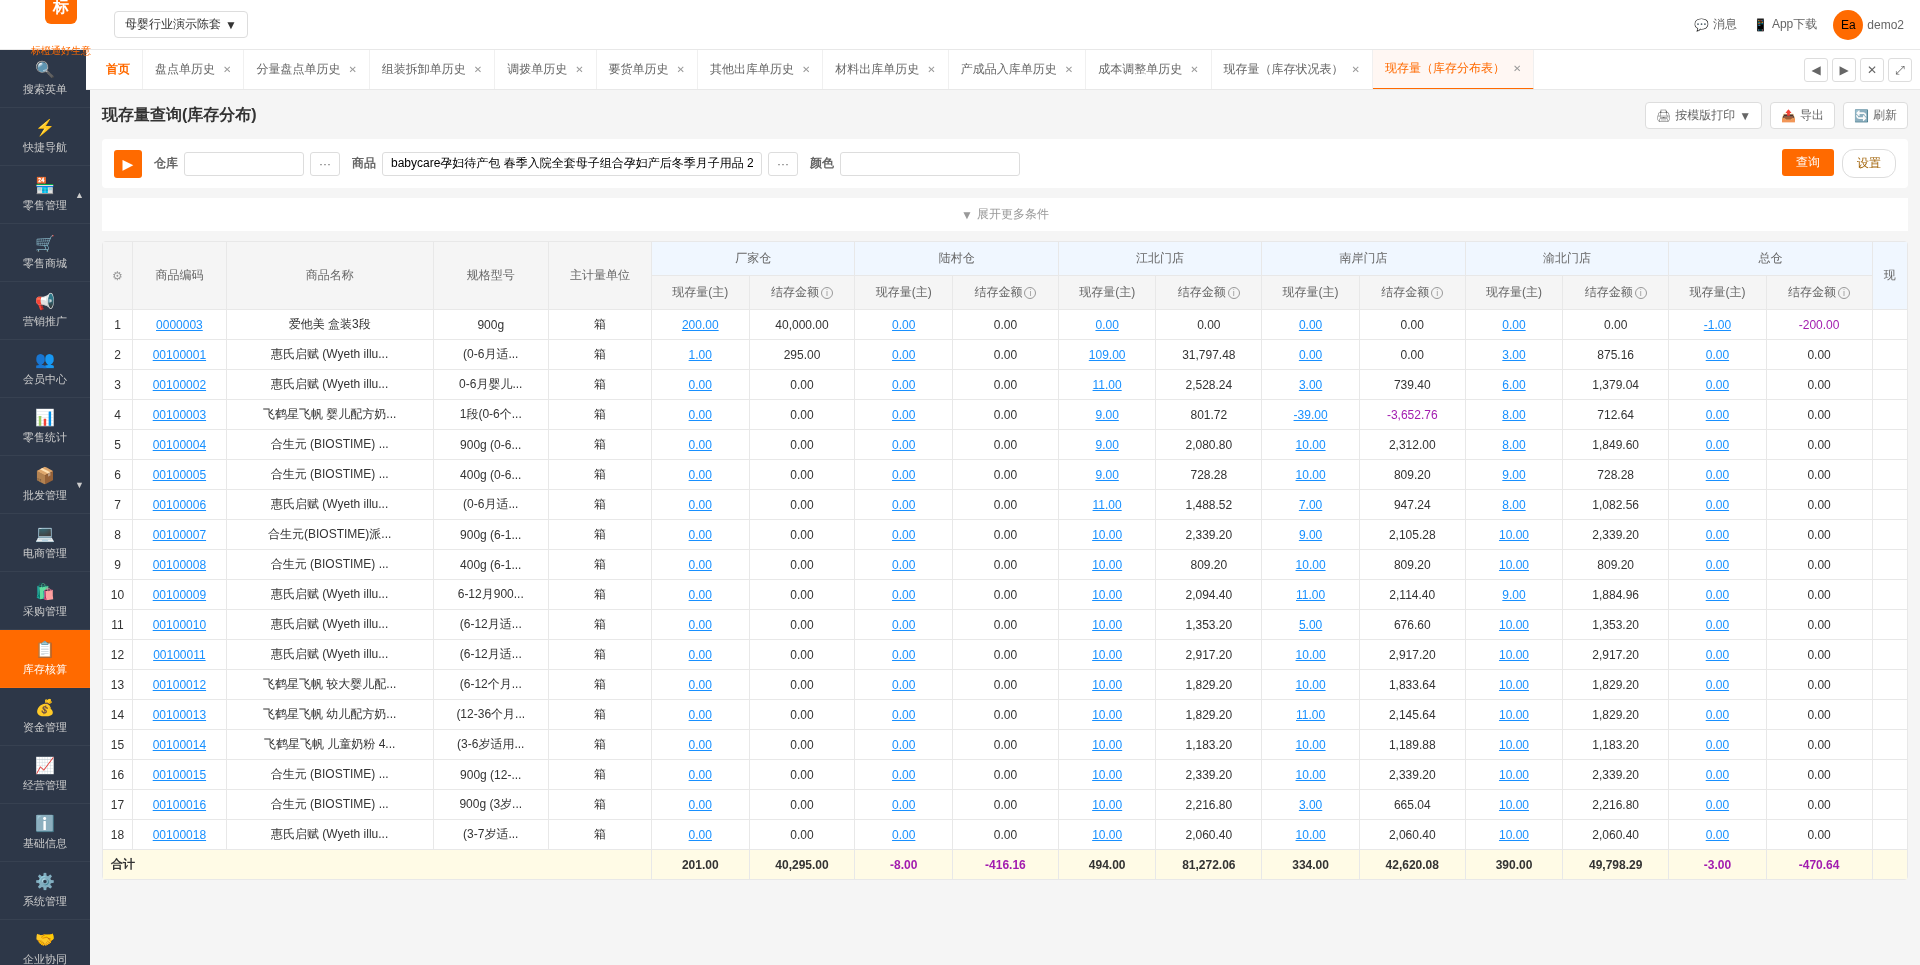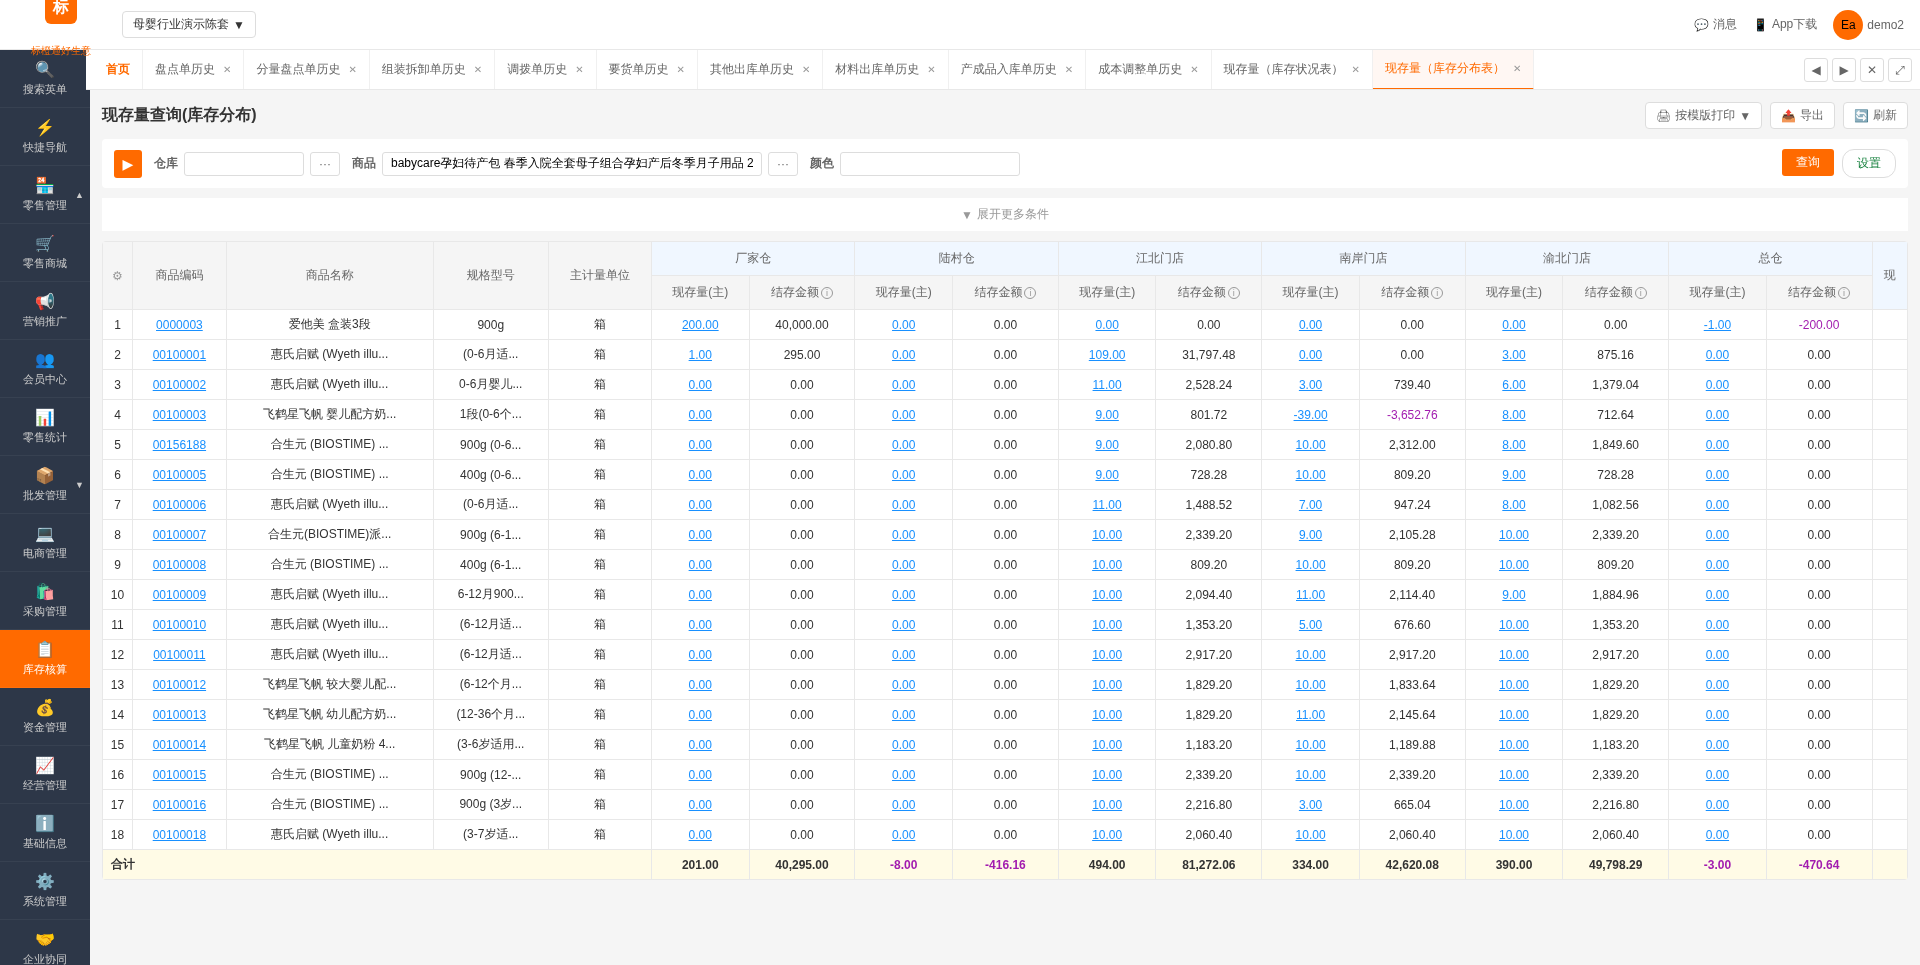--- a/index.html
+++ b/index.html
@@ -28,21 +28,21 @@
       width: 32px; height: 32px;
       background: #ff6a00;
       border-radius: 6px;
       display: flex; align-items: center; justify-content: center;
       color: #fff; font-size: 16px; font-weight: bold;
     }
     .logo-text { font-size: 10px; color: #ff6a00; margin-top: 20px; }
     .company-selector {
       display: flex; align-items: center; gap: 4px;
       padding: 4px 10px; border: 1px solid #ddd; border-radius: 4px;
-      cursor: pointer; background: #fff; margin-left: 16px;
+      cursor: pointer; background: #fff; margin-left: 8px;
       font-size: 12px; color: #333;
     }
     .top-right {
       margin-left: auto;
       display: flex; align-items: center; gap: 16px;
     }
     .top-right-item {
       display: flex; align-items: center; gap: 4px;
       font-size: 12px; color: #666; cursor: pointer;
     }
@@ -178,21 +178,21 @@
     }
     .expand-condition {
       display: flex; align-items: center; gap: 4px;
       color: #999; font-size: 12px; cursor: pointer; padding: 4px;
     }
     .btn-query {
       padding: 5px 14px; background: #ff6a00; color: #fff;
       border: none; border-radius: 3px; cursor: pointer; font-size: 12px;
     }
     .btn-settings {
-      padding: 5px 14px; background: #fff; color: #15803d;
+      padding: 5px 14px; background: #fff; color: #a16207;
       border: 1px solid #ddd; border-radius: 12px; cursor: pointer; font-size: 12px;
     }
 
     
     .table-container {
       background: #fff; border-radius: 4px;
       overflow: auto;
     }
     table {
       width: 100%; border-collapse: collapse;
@@ -539,21 +539,21 @@
     <td class="underline red">-39.00</td>
     <td class="red">-3,652.76</td>
     <td class="underline">8.00</td>
     <td>712.64</td>
     <td class="underline ">0.00</td>
     <td class="">0.00</td>
     <td></td>
   </tr>
           <tr>
     <td>5</td>
-    <td class="underline">00156188</td>
+    <td class="underline">00100004</td>
     <td>合生元 (BIOSTIME) ...</td>
     <td>900g (0-6...</td>
     <td>箱</td>
     <td class="underline">0.00</td>
     <td>0.00</td>
     <td class="underline">0.00</td>
     <td>0.00</td>
     <td class="underline">9.00</td>
     <td>2,080.80</td>
     <td class="underline ">10.00</td>

